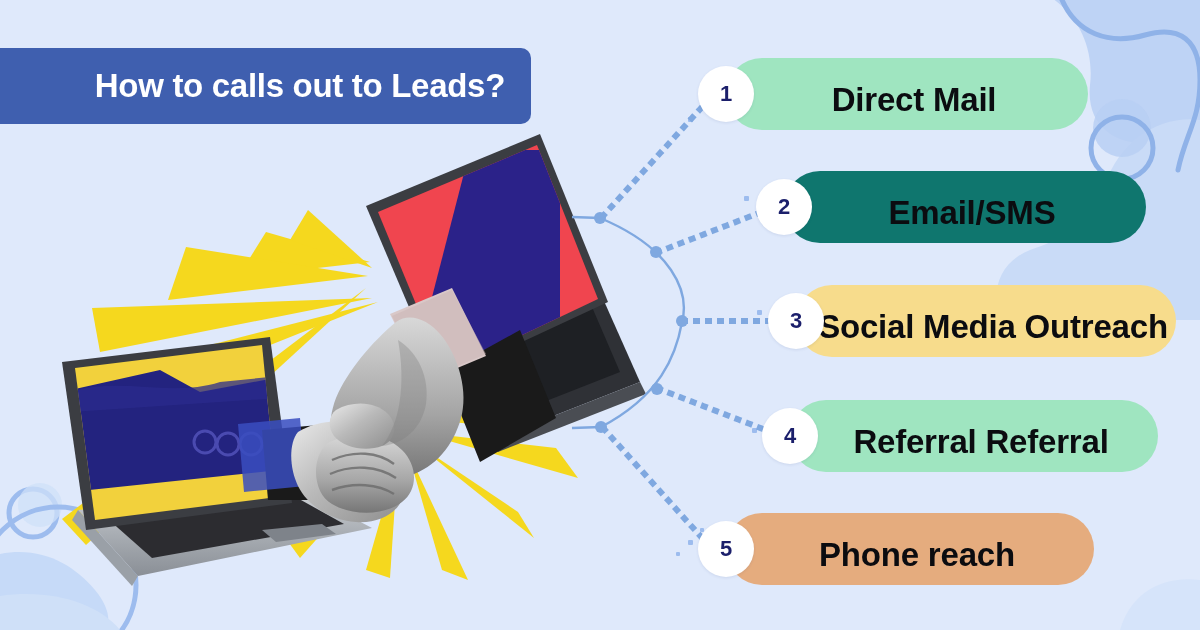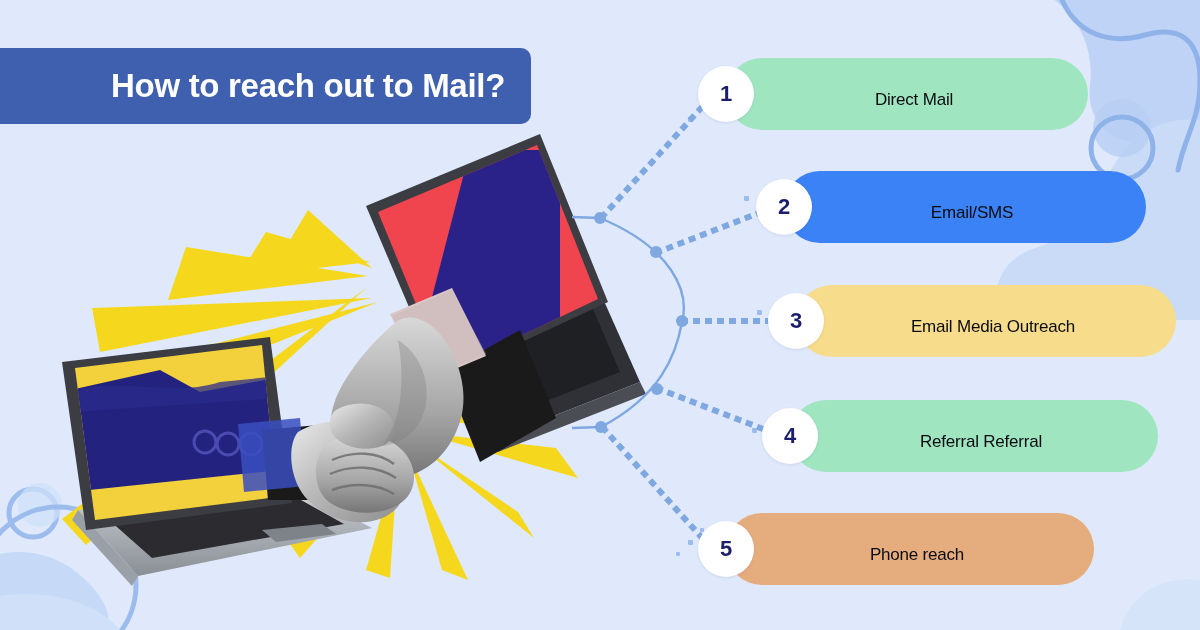--- a/index.html
+++ b/index.html
@@ -87,22 +87,22 @@
     height: 72px;
     border-radius: 36px;
     display: flex;
     align-items: center;
     justify-content: center;
     box-sizing: border-box;
     padding: 0 30px 0 44px;
   }
   .step-label {
     color: #0b0c10;
-    font-size: 17px;
-    font-weight: 400;
+    font-size: 33px;
+    font-weight: 700;
     white-space: nowrap;
     letter-spacing: -0.2px;
     margin-top: 12px;
   }
 
   
   #step-1 { left: 698px; top: 58px; }
   #step-1 .step-pill { width: 362px; }
   #step-2 { left: 756px; top: 171px; }
   #step-2 .step-pill { width: 362px; }
@@ -280,43 +280,43 @@
     <g fill="#7fa8e0">
       <circle cx="600" cy="218" r="6"></circle>
       <circle cx="656" cy="252" r="6"></circle>
       <circle cx="682" cy="321" r="6"></circle>
       <circle cx="657" cy="389" r="6"></circle>
       <circle cx="601" cy="427" r="6"></circle>
     </g>
   </svg>
 
   <div id="title-banner" style="background: rgb(63, 95, 175);">
-    <span id="title-text">How to reach out to Mail?</span>
+    <span id="title-text">How to calls out to Leads?</span>
   </div>
 
   <div id="steps">
 
     <div class="step" id="step-1">
       <div class="step-badge" style="color: rgb(27, 31, 107);">1</div>
       <div class="step-pill" style="background: rgb(159, 229, 192);">
         <span class="step-label" style="color: rgb(11, 12, 16);">Direct Mail</span>
       </div>
     </div>
 
     <div class="step" id="step-2">
       <div class="step-badge" style="color: rgb(27, 31, 107);">2</div>
-      <div class="step-pill" style="background: #3b82f6; align-items: center;">
+      <div class="step-pill" style="background: #0f766e; align-items: center;">
         <span class="step-label" style="color: rgb(11, 12, 16);">Email/SMS</span>
       </div>
     </div>
 
     <div class="step" id="step-3">
       <div class="step-badge" style="color: rgb(27, 31, 107);">3</div>
       <div class="step-pill" style="background: rgb(247, 220, 140);">
-        <span class="step-label" style="color: rgb(11, 12, 16);">Email Media Outreach</span>
+        <span class="step-label" style="color: rgb(11, 12, 16);">Social Media Outreach</span>
       </div>
     </div>
 
     <div class="step" id="step-4">
       <div class="step-badge" style="color: rgb(27, 31, 107);">4</div>
       <div class="step-pill" style="background: rgb(159, 229, 192);">
         <span class="step-label" style="color: rgb(11, 12, 16);">Referral Referral</span>
       </div>
     </div>
 

